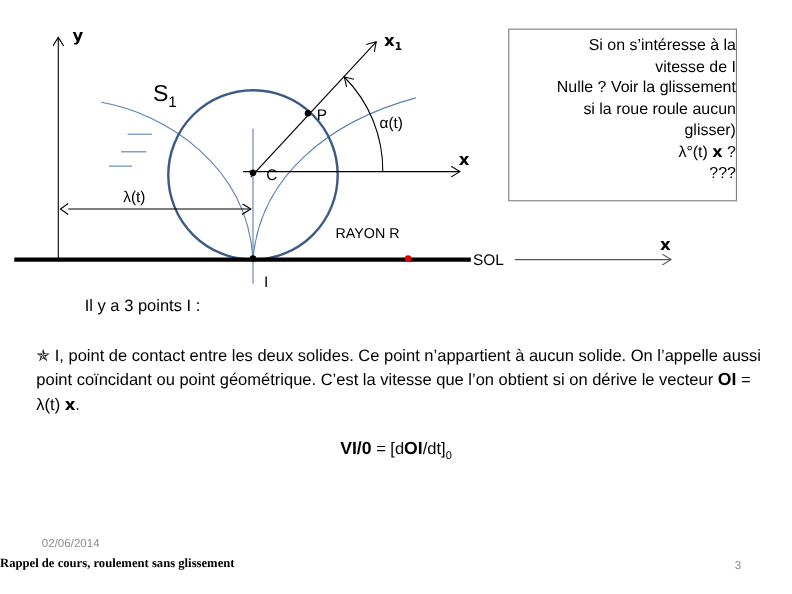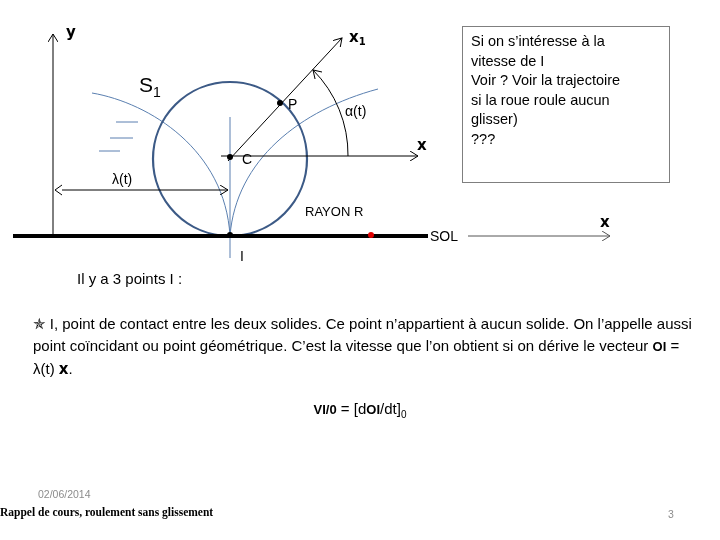--- a/index.html
+++ b/index.html
@@ -1,27 +1,27 @@
 <!DOCTYPE html>
 <html><head>
 <meta charset="utf-8">
 <style>
   html,body{margin:0;padding:0;background:#fff;}
   body{width:720px;height:540px;position:relative;overflow:hidden;font-family:"Liberation Sans",sans-serif;color:#000;}
   svg.diagram{position:absolute;left:0;top:0;width:720px;height:270px;}
   .note-box{position:absolute;left:462px;top:26px;width:208px;height:157px;border:1px solid #7f7f7f;box-sizing:border-box;padding:5px 0 0 8px;font-size:14.5px;line-height:19.5px;}
-  .note-box div{white-space:nowrap;}
+  .note-box div{white-space:nowrap;text-align:right;}
   .body-text{position:absolute;left:33px;font-size:15px;line-height:22px;font-family:"Liberation Sans",sans-serif;}
   .intro{top:268px;margin-left:44px;}
   .para{top:313px;width:660px;}
   .formula{position:absolute;top:400px;left:0;width:720px;text-align:center;font-size:15px;}
   .footer-date{position:absolute;left:38px;top:488px;font-size:10.5px;color:#8c8c8c;}
   .footer-title{position:absolute;left:0;width:720px;top:506px;font-size:11.5px;font-weight:bold;font-family:"Liberation Serif",serif;}
   .footer-page{position:absolute;left:668px;top:508px;font-size:10.5px;color:#8c8c8c;}
-  b.vec{font-weight:bold;font-size:13px;}
+  b.vec{font-weight:bold;font-size:16px;}
 </style>
 </head>
 <body>
 
 <svg class="diagram" viewBox="0 0 720 270" xmlns="http://www.w3.org/2000/svg">
   <defs>
     <marker id="arr" markerWidth="10" markerHeight="10" refX="8" refY="5" orient="auto" markerUnits="userSpaceOnUse">
       <path d="M0,0 L8,5 L0,10" fill="none" stroke="#000" stroke-width="1"></path>
     </marker>
     <marker id="arrg" markerWidth="10" markerHeight="10" refX="8" refY="5" orient="auto" markerUnits="userSpaceOnUse">
@@ -70,23 +70,24 @@
   <text x="345" y="116" font-family="Liberation Sans, sans-serif" font-size="14">α(t)</text>
   <text x="112" y="184" font-family="Liberation Sans, sans-serif" font-size="14">λ(t)</text>
   <text x="305" y="216" font-family="Liberation Sans, sans-serif" font-size="13">RAYON R</text>
   <text x="430" y="241" font-family="Liberation Sans, sans-serif" font-size="14">SOL</text>
   <text x="600" y="227" font-family="DejaVu Sans, sans-serif" font-weight="bold" font-size="15">x</text>
 </svg>
 
 <div class="note-box">
   <div>Si on s’intéresse à la</div>
   <div>vitesse de I</div>
-  <div>Voir ? Voir la trajectoire</div>
+  <div>Nulle ? Voir la glissement</div>
   <div>si la roue roule aucun</div>
   <div>glisser)</div>
+  <div><span>λ°(t) </span><b style="font-family:'DejaVu Sans',sans-serif;">x</b><span> ?</span></div>
   <div>???</div>
 </div>
 
 <div class="body-text intro">Il y a 3 points I :</div>
 
 <div class="body-text para"><span>✯</span><span> I, point de contact entre les deux solides. Ce point n’appartient à aucun solide. On l’appelle aussi point coïncidant ou point géométrique. C’est la vitesse que l’on obtient si on dérive le vecteur </span><b class="vec">OI</b><span> = λ(t) </span><b style="font-family:'DejaVu Sans',sans-serif;">x</b><span>.</span></div>
 
 <div class="formula"><b class="vec">VI/0</b><span> = [d</span><b class="vec">OI</b><span>/dt]</span><sub style="font-size:10px;">0</sub></div>
 
 <div class="footer-date">02/06/2014</div>

